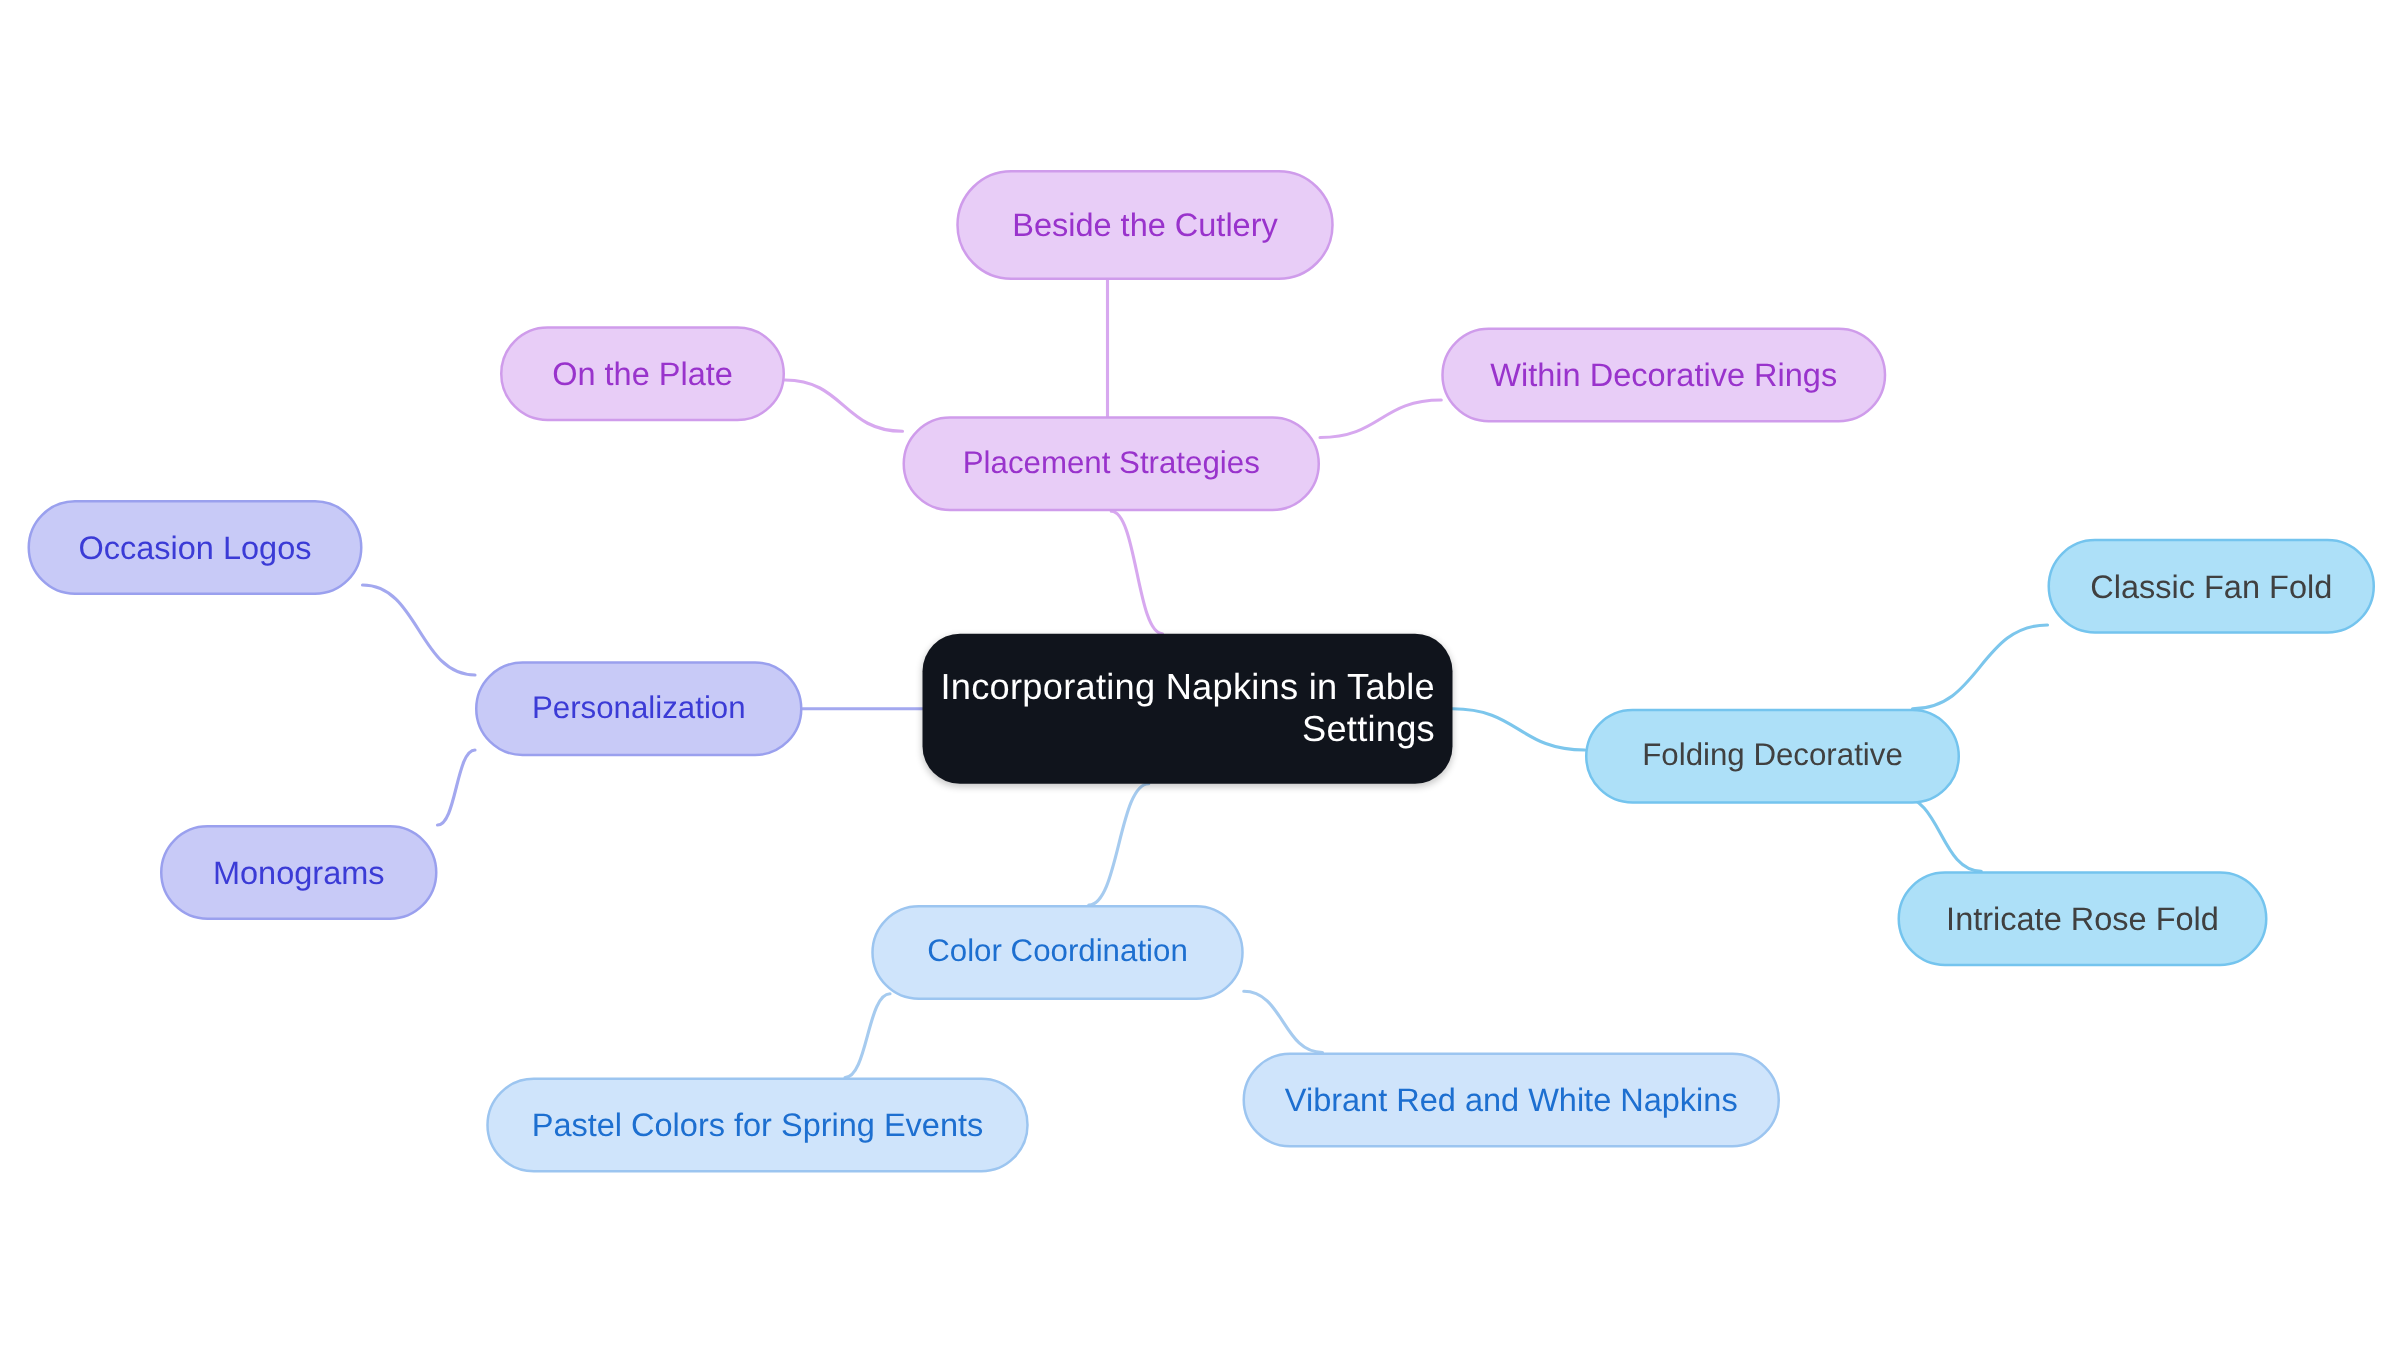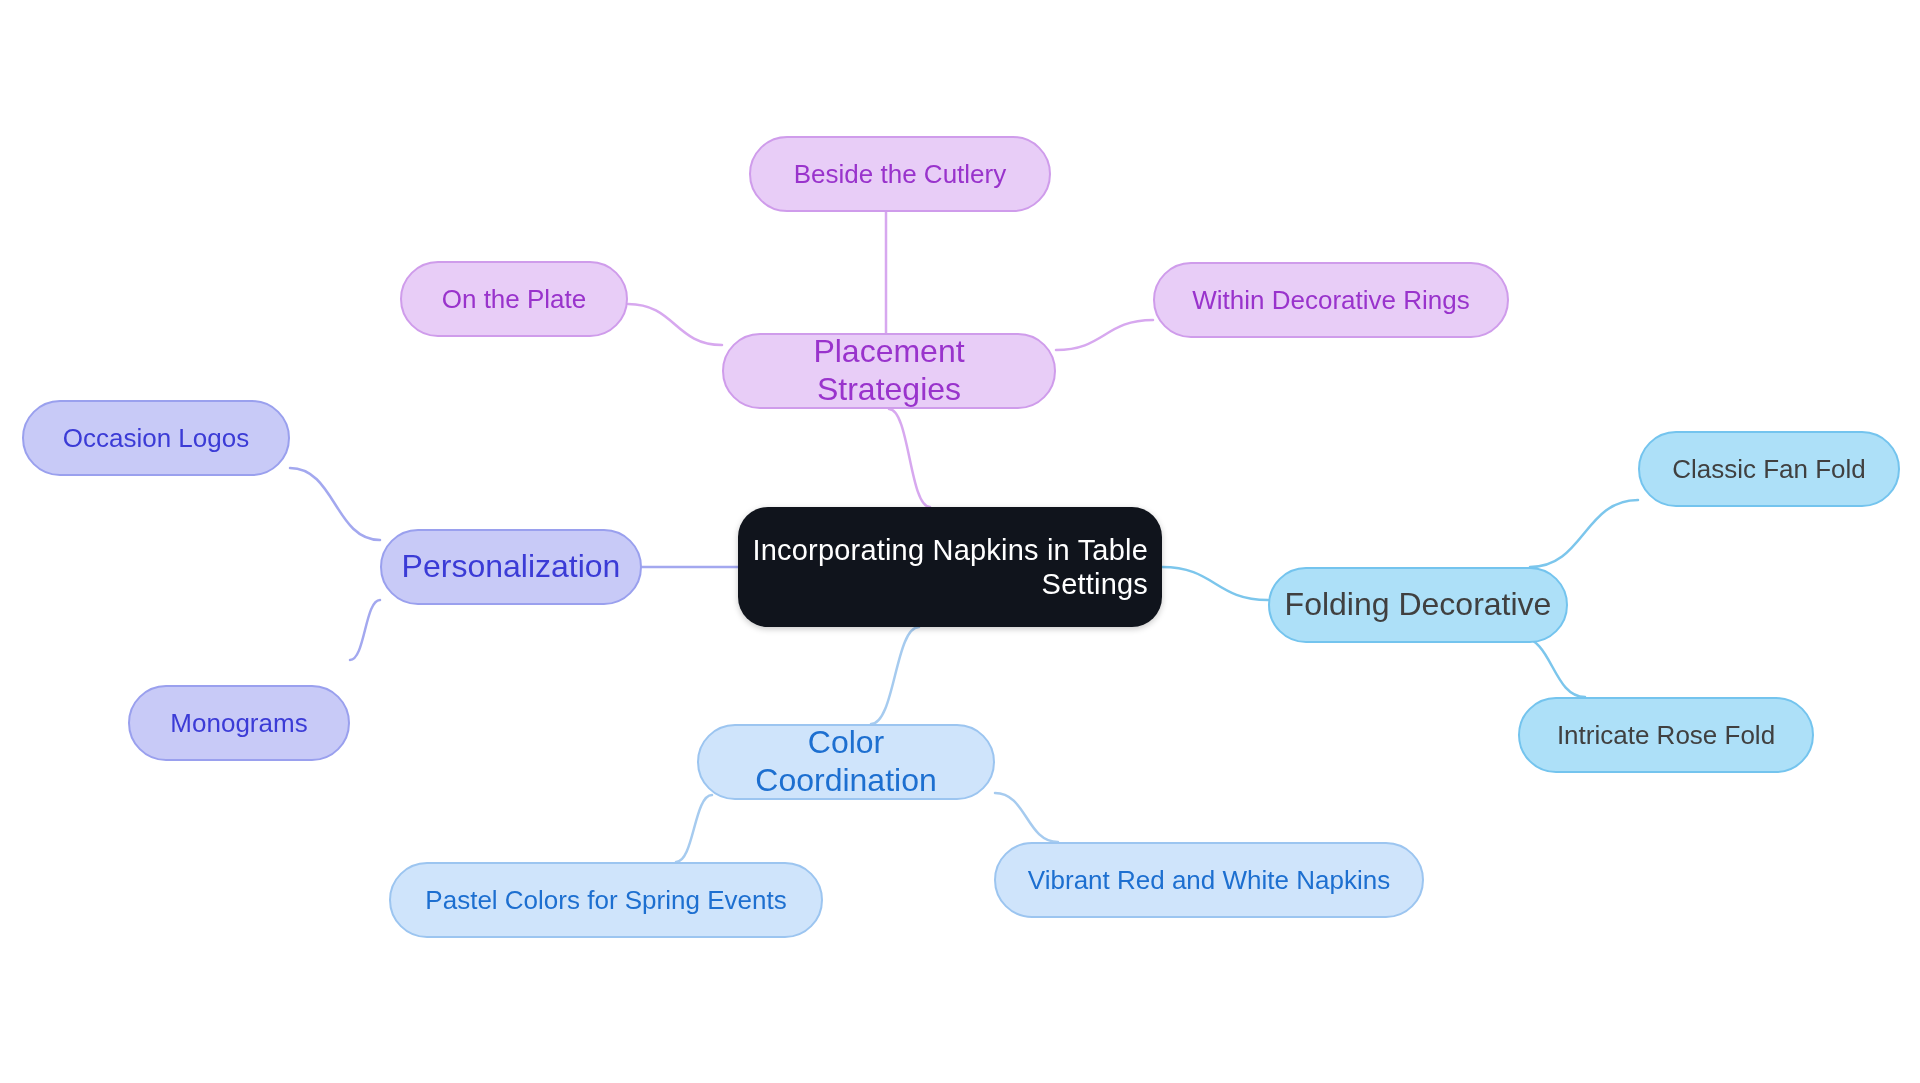--- a/index.html
+++ b/index.html
@@ -41,21 +41,21 @@
   }
   .node.root {
     border-radius: 30px;
     border-width: 0;
     background: #10141c;
     color: #ffffff;
     font-size: 29px;
     letter-spacing: 0.2px;
     box-shadow: 0 2px 6px rgba(0,0,0,0.22);
   }
-  .node.branch  { font-size: 32px; }
+  .node.branch  { font-size: 25px; }
   .node.leaf    { font-size: 26px; }
 
   .theme-purple  { background:#e8cdf7; border-color:#cf9ceb; color:#9933cc; }
   .theme-indigo  { background:#c8caf7; border-color:#9aa0ee; color:#3b3bd6; }
   .theme-cyan    { background:#ade0f8; border-color:#74c4ee; color:#404040; }
   .theme-blue    { background:#cfe4fb; border-color:#9cc5f0; color:#1d6fd0; }
 </style>
 </head>
 <body>
 
@@ -71,26 +71,26 @@
       <path d="M 380 540 C 335 540, 335 468, 290 468" fill="none" stroke="#a3a8ef" stroke-width="2.5" stroke-linecap="round"></path>
       <path d="M 380 600 C 365 600, 365 660, 350 660" fill="none" stroke="#a3a8ef" stroke-width="2.5" stroke-linecap="round"></path>
       <path d="M 1530 567 C 1584 567, 1584 500, 1638 500" fill="none" stroke="#7cc6ec" stroke-width="2.5" stroke-linecap="round"></path>
       <path d="M 1520 637 C 1552.5 637, 1552.5 697, 1585 697" fill="none" stroke="#7cc6ec" stroke-width="2.5" stroke-linecap="round"></path>
       <path d="M 712 795 C 694 795, 694 862, 676 862" fill="none" stroke="#a6cbef" stroke-width="2.5" stroke-linecap="round"></path>
       <path d="M 995 793 C 1026.5 793, 1026.5 842, 1058 842" fill="none" stroke="#a6cbef" stroke-width="2.5" stroke-linecap="round"></path>
     </svg>
   <div id="nodes">
       <div class="node root" style="left: 738px; top: 507px; width: 424px; height: 120px; text-align: right;">Incorporating Napkins in Table Settings</div>
       <div class="node branch theme-purple" style="left: 722px; top: 333px; width: 334px; height: 76px;">Placement Strategies</div>
-      <div class="node leaf theme-purple" style="left: 749px; top: 136px; width: 302px; height: 76px;">Beside the Cutlery</div>
+      <div class="node leaf theme-purple" style="left: 765px; top: 136px; width: 302px; height: 88px;">Beside the Cutlery</div>
       <div class="node leaf theme-purple" style="left: 400px; top: 245px; width: 228px; height: 76px; margin-top: 16px;">On the Plate</div>
       <div class="node leaf theme-purple" style="left: 1153px; top: 262px; width: 356px; height: 76px;">Within Decorative Rings</div>
       <div class="node branch theme-indigo" style="left: 380px; top: 529px; width: 262px; height: 76px;">Personalization</div>
       <div class="node leaf theme-indigo" style="left: 22px; top: 400px; width: 268px; height: 76px;">Occasion Logos</div>
-      <div class="node leaf theme-indigo" style="left: 128px; top: 660px; width: 222px; height: 76px; margin-top: 25px;">Monograms</div>
+      <div class="node leaf theme-indigo" style="left: 128px; top: 660px; width: 222px; height: 76px;">Monograms</div>
       <div class="node branch theme-cyan" style="left: 1268px; top: 567px; width: 300px; height: 76px;">Folding Decorative</div>
       <div class="node leaf theme-cyan" style="left: 1638px; top: 431px; width: 262px; height: 76px;">Classic Fan Fold</div>
       <div class="node leaf theme-cyan" style="left: 1518px; top: 697px; width: 296px; height: 76px;">Intricate Rose Fold</div>
       <div class="node branch theme-blue" style="left: 697px; top: 724px; width: 298px; height: 76px;">Color Coordination</div>
       <div class="node leaf theme-blue" style="left: 389px; top: 862px; width: 434px; height: 76px;">Pastel Colors for Spring Events</div>
       <div class="node leaf theme-blue" style="left: 994px; top: 842px; width: 430px; height: 76px;">Vibrant Red and White Napkins</div>
     </div>
 </div>
 
 </body></html>

